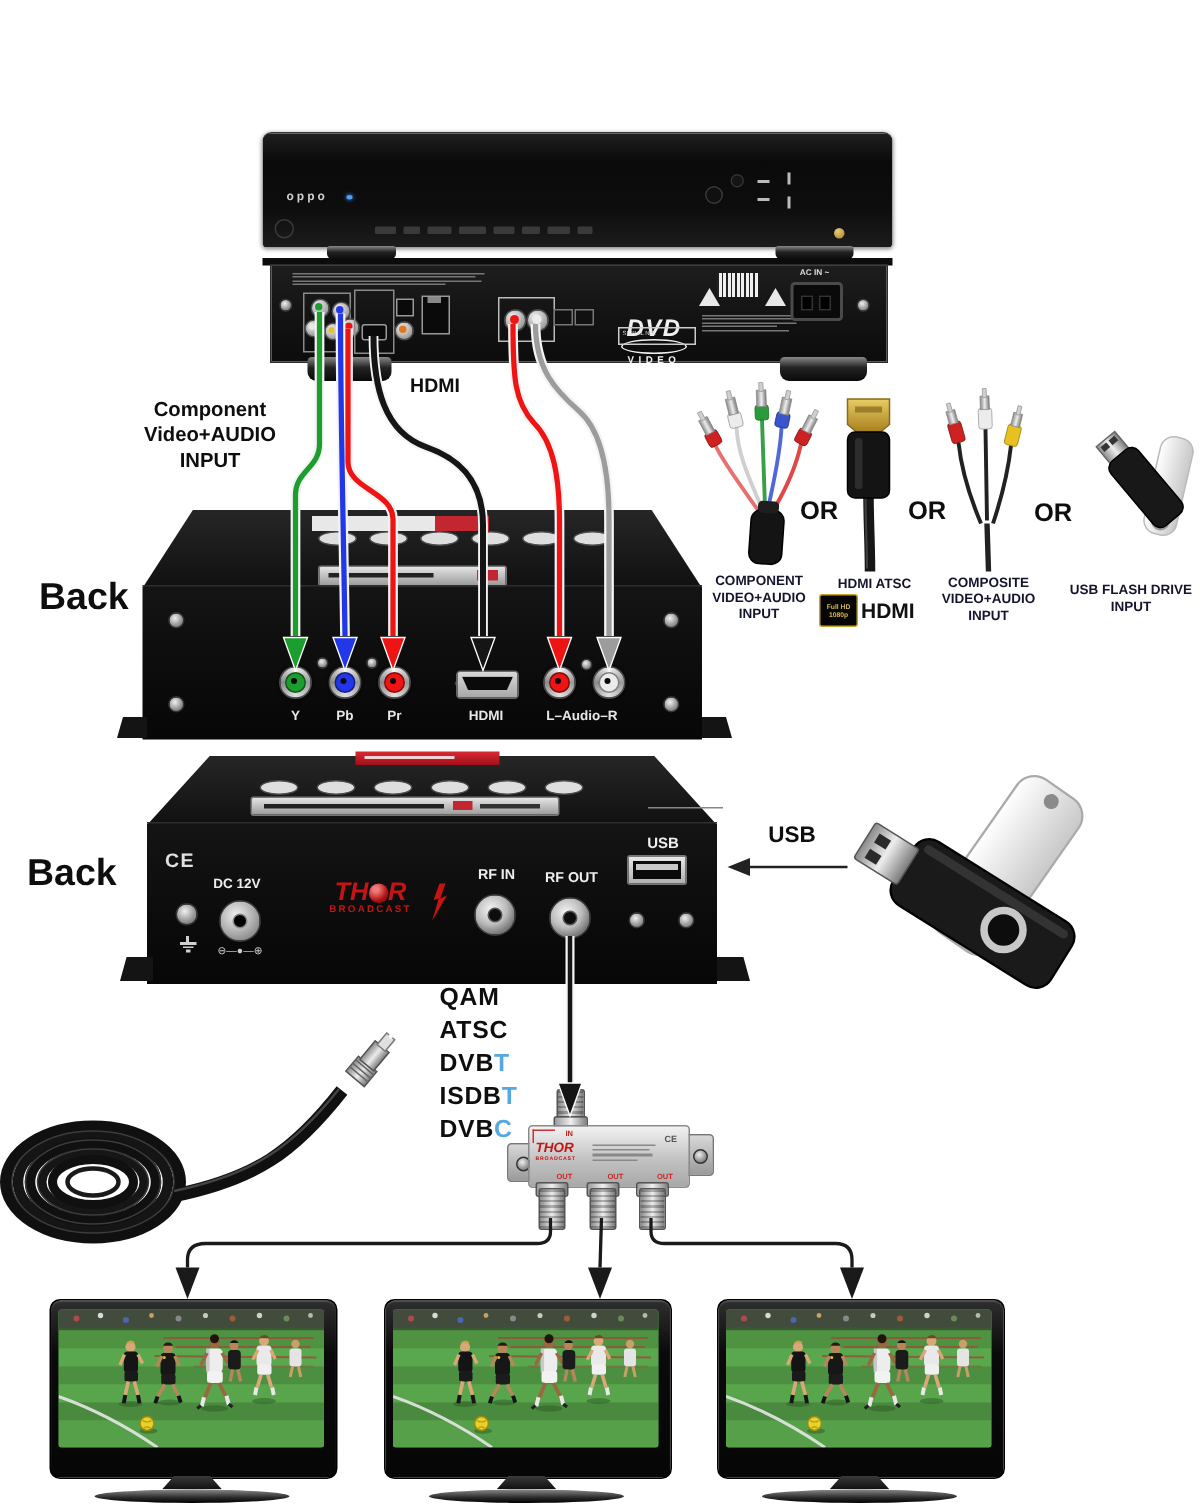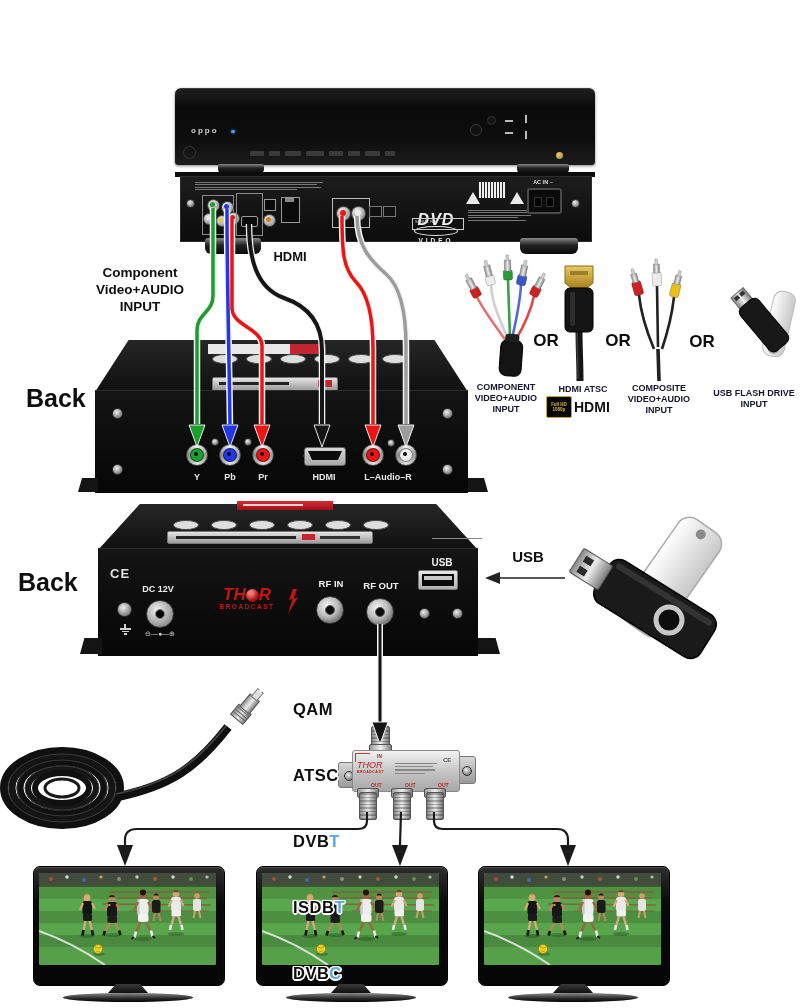--- a/index.html
+++ b/index.html
@@ -10,21 +10,21 @@
   
   .olw{color:#0e0e0e;text-shadow:-1.3px -1.3px 0 #fff,1.3px -1.3px 0 #fff,-1.3px 1.3px 0 #fff,1.3px 1.3px 0 #fff,0 -1.5px 0 #fff,0 1.5px 0 #fff,-1.5px 0 0 #fff,1.5px 0 0 #fff;}
   .olb{color:#cc1616;text-shadow:-1.3px -1.3px 0 #000,1.3px -1.3px 0 #000,-1.3px 1.3px 0 #000,1.3px 1.3px 0 #000,0 -1.5px 0 #000,0 1.5px 0 #000,-1.5px 0 0 #000,1.5px 0 0 #000;}
   .title{width:800px;top:5px;left:0;font-size:28px;font-weight:800;letter-spacing:-.5px;}
   .subtitle{width:800px;top:38px;left:0;font-size:23px;font-weight:800;letter-spacing:2px;}
   .biglabel{font-size:25px;font-weight:800;}
   .midlabel{font-size:13.5px;font-weight:800;line-height:17px;}
   .orlabel{font-size:17px;font-weight:800;}
   .optlabel{font-size:9px;font-weight:800;line-height:11px;color:#14142e;
             text-shadow:-1px -1px 0 #fff,1px -1px 0 #fff,-1px 1px 0 #fff,1px 1px 0 #fff;}
-  .stdrow{font-size:16.5px;font-weight:800;letter-spacing:.5px;line-height:22px;margin-top:44px;}
+  .stdrow{font-size:16.5px;font-weight:800;letter-spacing:.5px;line-height:22px;}
   .stdrow .accent{color:#58a8e0;}
   
   .dvd-front-body{left:0;top:0;width:420px;height:76px;border-radius:6px 6px 3px 3px;
     background:linear-gradient(180deg,#1f1f1f 0,#0a0a0a 25%,#0d0d0d 65%,#1c1c1c 100%);
     border-top:1px solid #3a3a3a;box-shadow:0 1px 3px rgba(0,0,0,.5);}
   .dvd-display{left:50px;top:23px;width:235px;height:47px;background:#020202;border:1px solid #222;border-radius:4px;}
   .seg{font-family:"DejaVu Sans Mono",monospace;color:#eef;font-size:11px;letter-spacing:1px;text-shadow:0 0 2px #88a;}
   .tray{left:100px;top:12px;width:125px;height:15px;border:1px solid #2e2e2e;border-radius:2px;background:linear-gradient(180deg,#0c0c0c,#050505);}
   .bluray{left:44px;top:3px;width:30px;height:8px;border:1px solid #3a78d8;border-radius:50%;box-shadow:0 0 3px #2a5ab8;}
   .foot{background:linear-gradient(180deg,#888,#222 45%,#0a0a0a);border-radius:2px 2px 4px 4px;}
@@ -346,21 +346,21 @@
     <div class="fconn" style="left:35px;top:2px;width:17px;height:24px;"></div>
     <div class="nut" style="left:33px;top:20px;width:21px;"></div>
     <div class="abs" style="left:2px;top:38px;width:18px;height:24px;background:linear-gradient(180deg,#d8d8d8,#9a9a9a);border:1px solid #777;border-radius:3px;">
       <div class="abs screw" style="left:5px;top:8px;width:8px;height:8px;"></div>
     </div>
     <div class="abs" style="left:120px;top:32px;width:18px;height:26px;background:linear-gradient(180deg,#d8d8d8,#9a9a9a);border:1px solid #777;border-radius:3px;">
       <div class="abs screw" style="left:5px;top:9px;width:8px;height:8px;"></div>
     </div>
     <div class="abs" style="left:16px;top:26px;width:106px;height:40px;background:linear-gradient(180deg,#f2f2f2,#c2c2c2 55%,#a8a8a8);border:1px solid #8a8a8a;border-radius:3px;">
       <div class="abs" style="left:24px;top:2px;color:#c22;font-size:5px;font-weight:700;">IN</div>
-      <div class="abs" style="left:4px;top:9px;color:#c41414;font-size:9px;font-weight:400;font-style:italic;">THOR</div>
+      <div class="abs" style="left:4px;top:9px;color:#c41414;font-size:9px;font-weight:700;font-style:italic;">THOR</div>
       <div class="abs" style="left:4px;top:19px;color:#c41414;font-size:3.5px;font-weight:700;letter-spacing:.5px;">BROADCAST</div>
       <div class="abs" style="left:42px;top:10px;width:44px;">
         <div class="gline" style="width:42px;"></div>
           <div class="gline" style="width:38px;"></div>
           <div class="gline" style="width:40px;"></div>
           <div class="gline" style="width:30px;"></div>
       </div>
       <div class="abs" style="left:90px;top:6px;color:#555;font-size:6px;font-weight:700;">CE</div>
       <div class="abs" style="left:2px;top:2px;width:14px;height:8px;border-left:1px solid #c33;border-top:1px solid #c33;"></div>
       <div class="abs" style="left:18px;top:31px;color:#c22;font-size:5px;font-weight:700;">OUT</div>

